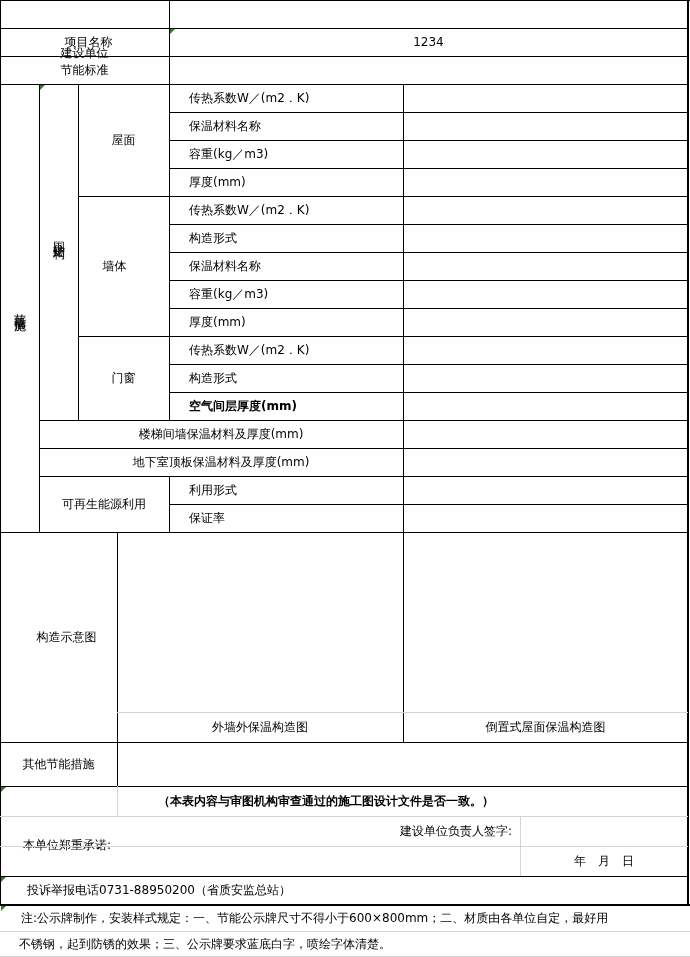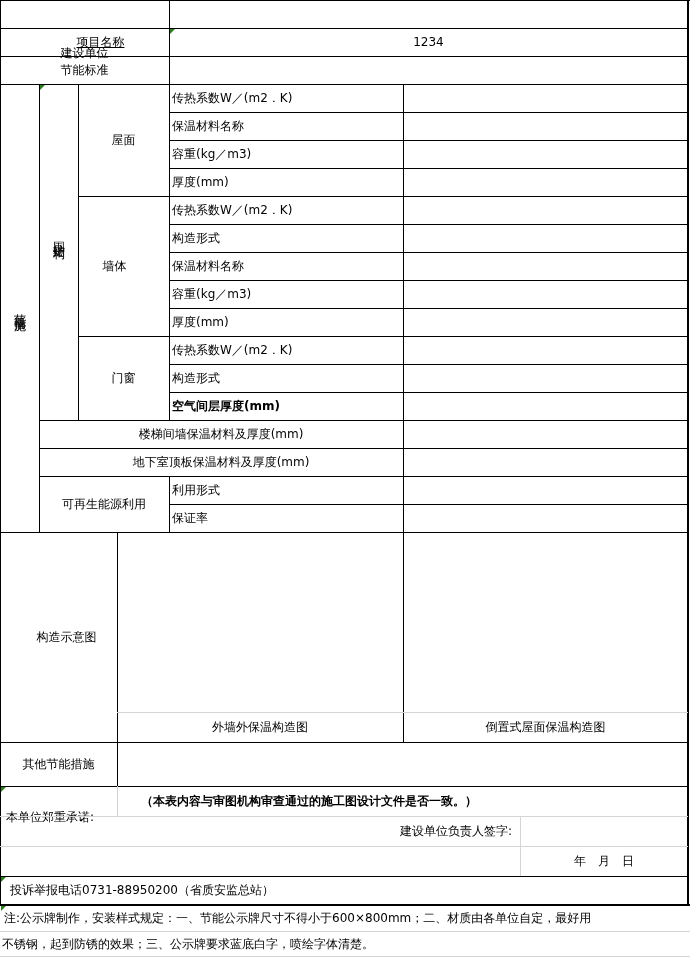--- a/index.html
+++ b/index.html
@@ -1,35 +1,35 @@
 <!DOCTYPE html>
 <html><head>
 <meta charset="utf-8">
 <style>
   html, body { margin: 0; padding: 0; background: #ffffff; }
   body { width: 690px; height: 957px; position: relative; overflow: hidden;
          font-family: "DejaVu Sans", "Liberation Sans", sans-serif; font-size: 12px; color: #000; }
   .c { position: absolute; box-sizing: border-box; display: flex; align-items: center; }
   .center { justify-content: center; text-align: center; }
-  .left { justify-content: flex-start; padding-left: 3px; }
+  .left { justify-content: flex-start; padding-left: 3px; margin-left: 17px; }
   .right { justify-content: flex-end; padding-right: 6px; text-align: right; }
   .vt { writing-mode: vertical-rl; text-orientation: upright; letter-spacing: 2px; }
   .hl { position: absolute; height: 0; border-top: 1.5px solid #000; }
   .hlg { position: absolute; height: 0; border-top: 1px solid #d4d4d4; }
   .vl { position: absolute; width: 0; border-left: 1.5px solid #000; }
   .vlg { position: absolute; width: 0; border-left: 1px solid #d4d4d4; }
   .tri { position: absolute; width: 0; height: 0; border-top: 5px solid #2e7d1e; border-right: 5px solid transparent; }
   .bold { font-weight: bold; }
 </style>
 </head>
 <body>
 
 <div class="c center" style="left:0;top:0;width:169px;height:28px;margin-top:39px;">建设单位</div>
 <div class="c center" style="left:169px;top:0;width:519px;height:28px;"></div>
-<div class="c center" style="left:16px;top:28px;width:169px;height:28px;text-decoration:underline;">项目名称</div>
+<div class="c center" style="left:4px;top:28px;width:169px;height:28px;">项目名称</div>
 <div class="c center" style="left:169px;top:28px;width:519px;height:28px;">1234</div>
 <div class="c center" style="left:0;top:56px;width:169px;height:28px;">节能标准</div>
 <div class="c center" style="left:169px;top:56px;width:519px;height:28px;"></div>
 
 <div class="c center" style="left:0;top:84px;width:39px;height:448px;">
   <span class="vt">节能措施</span>
 </div>
 <div class="c center" style="left:39px;top:84px;width:39px;height:336px;padding-bottom:32px;">
   <span class="vt">围护结构</span>
 </div>
@@ -77,21 +77,21 @@
 
 <div class="c center" style="left:0;top:532px;width:117px;height:210px;padding-left:16px;">构造示意图</div>
 <div class="c center" style="left:117px;top:532px;width:286px;height:181px;"></div>
 <div class="c center" style="left:403px;top:532px;width:285px;height:181px;"></div>
 <div class="c center" style="left:117px;top:713px;width:286px;height:29px;">外墙外保温构造图</div>
 <div class="c center" style="left:403px;top:713px;width:285px;height:29px;">倒置式屋面保温构造图</div>
 
 <div class="c center" style="left:0;top:742px;width:117px;height:44px;">其他节能措施</div>
 <div class="c left" style="left:117px;top:742px;width:571px;height:44px;"></div>
 
-<div class="c left" style="left:0;top:802px;width:117px;height:30px;padding-left:6px;">本单位郑重承诺:</div>
+<div class="c left" style="left:0;top:830px;width:117px;height:30px;padding-left:6px;">本单位郑重承诺:</div>
 <div class="c left bold" style="left:117px;top:786px;width:571px;height:30px;padding-left:24px;">（本表内容与审图机构审查通过的施工图设计文件是否一致。）</div>
 
 <div class="c right" style="left:0;top:816px;width:520px;height:30px;padding-right:8px;">建设单位负责人签字:</div>
 <div class="c left" style="left:520px;top:816px;width:168px;height:30px;"></div>
 <div class="c left" style="left:0;top:846px;width:520px;height:30px;"></div>
 <div class="c center" style="left:520px;top:846px;width:168px;height:30px;">年　月　日</div>
 
 <div class="c left" style="left:0;top:876px;width:688px;height:29px;padding-left:10px;">投诉举报电话0731-88950200（省质安监总站）</div>
 
 <div class="c left" style="left:0;top:905px;width:690px;height:26px;padding-left:4px;">注:公示牌制作，安装样式规定：一、节能公示牌尺寸不得小于600×800mm；二、材质由各单位自定，最好用</div>

